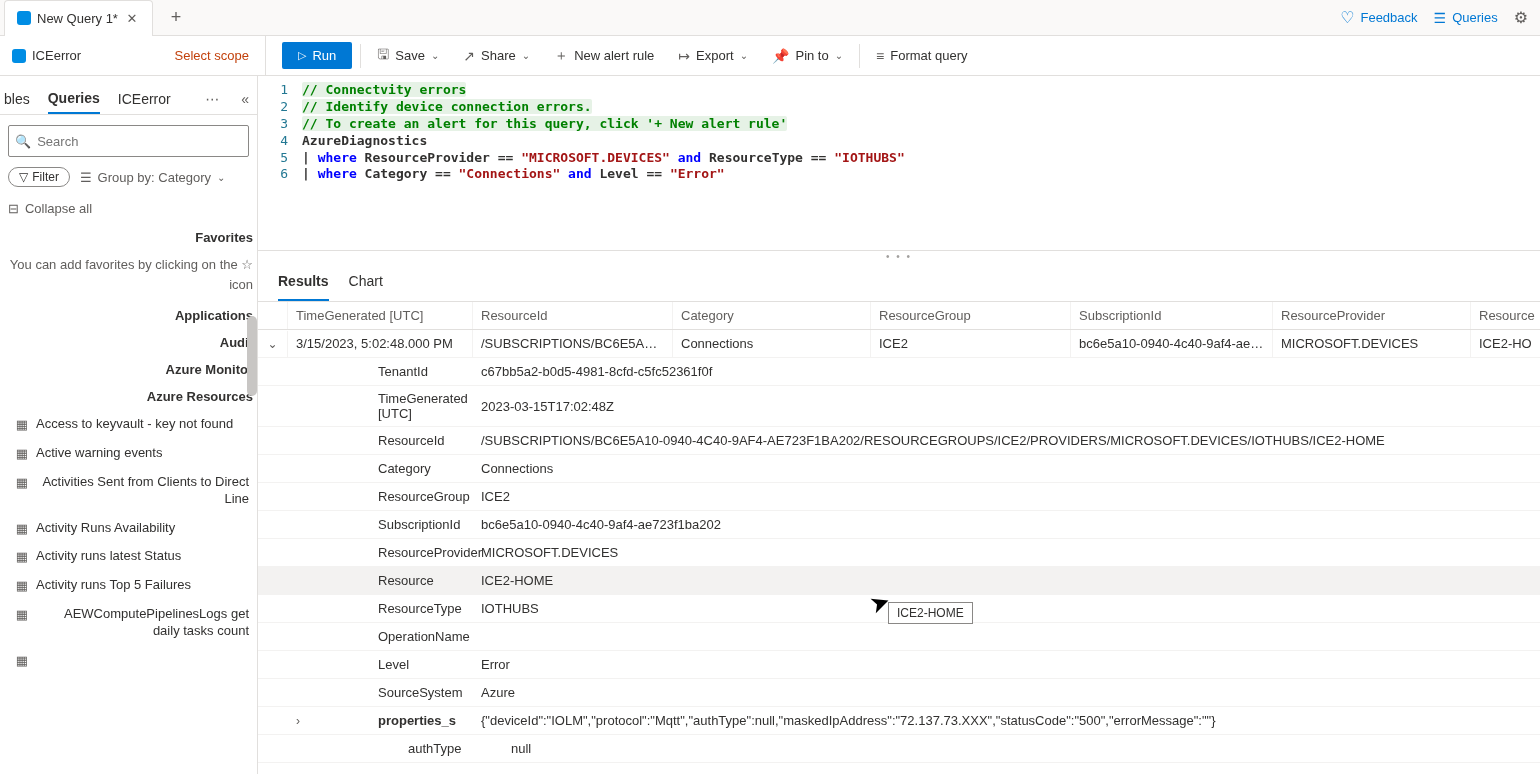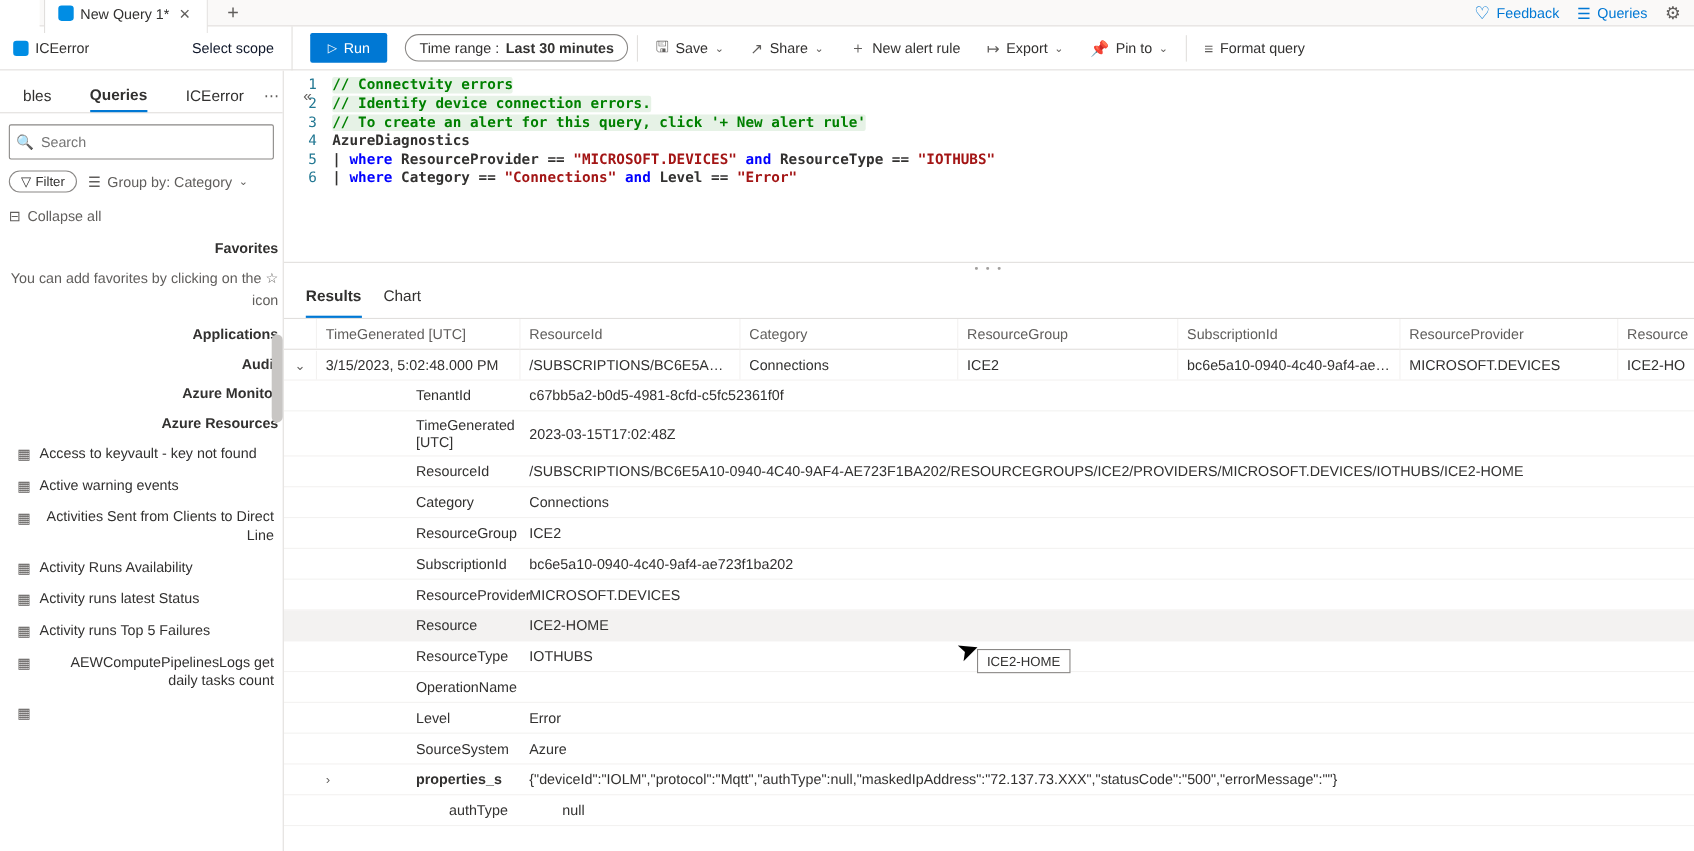--- a/index.html
+++ b/index.html
@@ -1,52 +1,52 @@
 <!DOCTYPE html>
 <html><head>
 <meta charset="utf-8">
 <style>
 * { box-sizing: border-box; margin: 0; padding: 0; }
 body { font-family: "Segoe UI", Tahoma, sans-serif; font-size: 13px; color: #323130; background: #fff; overflow: hidden; }
 .app { display: flex; flex-direction: column; height: 774px; width: 1540px; }
 
 
-.tabbar { display: flex; align-items: center; height: 24px; border-bottom: 1px solid #e1dfdd; background: #faf9f8; margin-left: 36px; }
+.tabbar { display: flex; align-items: center; height: 36px; border-bottom: 1px solid #e1dfdd; background: #faf9f8; }
 .tab { display: flex; align-items: center; height: 36px; padding: 0 12px; background: #fff; border: 1px solid #e1dfdd; border-bottom: none; margin-left: 4px; border-radius: 4px 4px 0 0; font-size: 13px; gap: 6px; }
 .tab .close { width: 16px; text-align: center; color: #605e5c; }
 .tab-icon { width: 14px; height: 14px; background: #008de4; border-radius: 3px; }
 .tab-add { width: 30px; height: 30px; display: flex; align-items: center; justify-content: center; color: #605e5c; font-size: 18px; margin-left: 8px; }
 .tabbar-right { margin-left: auto; display: flex; gap: 16px; padding-right: 12px; }
 .tblink { display: flex; align-items: center; gap: 6px; color: #0078d4; font-size: 13px; }
 .tblink.plain { color: #323130; }
 .heart-icon { font-size: 16px; color: #0078d4; }
 .qicon { color: #0078d4; font-size: 14px; }
 
 
 .toolbar { display: flex; align-items: center; height: 40px; border-bottom: 1px solid #e1dfdd; gap: 8px; padding: 0 8px; }
 .scope-box { display: flex; align-items: center; gap: 6px; border-right: 1px solid #e1dfdd; padding-right: 8px; height: 40px; width: 258px; }
 .scope-icon { width: 14px; height: 14px; background: #008de4; border-radius: 3px; margin-left: 4px; }
 .scope-name { font-size: 13px; }
-.scope-select { color: #0f172a; margin-left: auto; margin-right: 8px; }
+.scope-select { color: #c2410c; margin-left: auto; margin-right: 8px; }
 .run-btn { display: flex; align-items: center; gap: 6px; background: #0078d4; color: #fff; padding: 6px 16px; border-radius: 2px; font-size: 13px; margin-left: 8px; }
 .play { font-size: 11px; }
 .pill { display: flex; align-items: center; gap: 6px; border: 1px solid #8a8886; border-radius: 16px; padding: 4px 12px; font-size: 13px; margin-left: 8px; }
 .pill .val { font-weight: 600; }
 .tool { display: flex; align-items: center; gap: 6px; padding: 4px 8px; font-size: 13px; }
 .tool .ic { font-size: 14px; color: #605e5c; }
 .tool .chev { font-size: 10px; color: #605e5c; }
 .sep { width: 1px; height: 24px; background: #e1dfdd; }
 
 
 .body { display: flex; flex: 1; overflow: hidden; }
 
 
 .sidebar { width: 258px; border-right: 1px solid #e1dfdd; display: flex; flex-direction: column; position: relative; }
 .side-tabs { display: flex; gap: 18px; padding: 8px 4px 0 4px; border-bottom: 1px solid #e1dfdd; font-size: 14px; align-items: center; }
-.side-tabs .stab { padding: 6px 0; margin-left: 17px; }
+.side-tabs .stab { padding: 6px 0; }
 .side-tabs .stab.active { font-weight: 600; border-bottom: 2px solid #0078d4; color: #323130; }
 .side-tabs .dots { margin-left: auto; padding-right: 4px; color: #605e5c; }
 .collapse-ic { color: #605e5c; padding-right: 4px; font-size: 14px; }
 .searchbox { margin: 10px 8px; border: 1px solid #8a8886; border-radius: 2px; display: flex; align-items: center; padding: 4px 6px; gap: 6px; height: 32px; }
 .searchbox input { border: none; outline: none; flex: 1; font-size: 13px; }
 .searchbox .sicon { color: #605e5c; }
 .filterrow { display: flex; align-items: center; gap: 10px; padding: 0 8px 10px 8px; }
 .filter-pill { border: 1px solid #8a8886; border-radius: 12px; padding: 2px 10px; font-size: 12px; display: flex; gap: 4px; }
 .groupby { display: flex; align-items: center; gap: 6px; color: #605e5c; font-size: 13px; }
 .collapseall { padding: 4px 8px; color: #605e5c; font-size: 13px; display: flex; gap: 6px; }
@@ -136,24 +136,20 @@
   <div class="toolbar">
     <div class="scope-box">
       <span class="scope-icon"></span>
       <span class="scope-name">ICEerror</span>
       <span class="scope-select">Select scope</span>
     </div>
     <div class="run-btn">
       <span class="play">▷</span>
       <span>Run</span>
     </div>
-    <div class="pill">
-      <span>Time range :</span>
-      <span class="val">Last 30 minutes</span>
-    </div>
     <div class="sep"></div>
     <div class="tool">
       <span class="ic">🖫</span>
       <span>Save</span>
       <span class="chev">⌄</span>
     </div>
     <div class="tool">
       <span class="ic">↗</span>
       <span>Share</span>
       <span class="chev">⌄</span>

